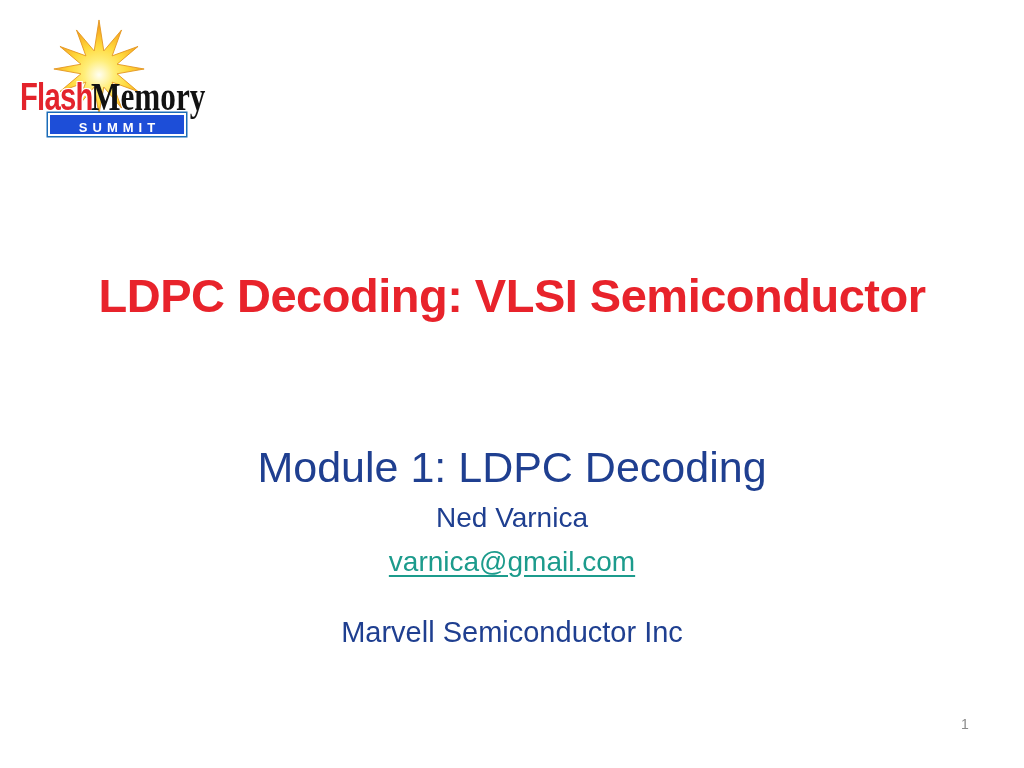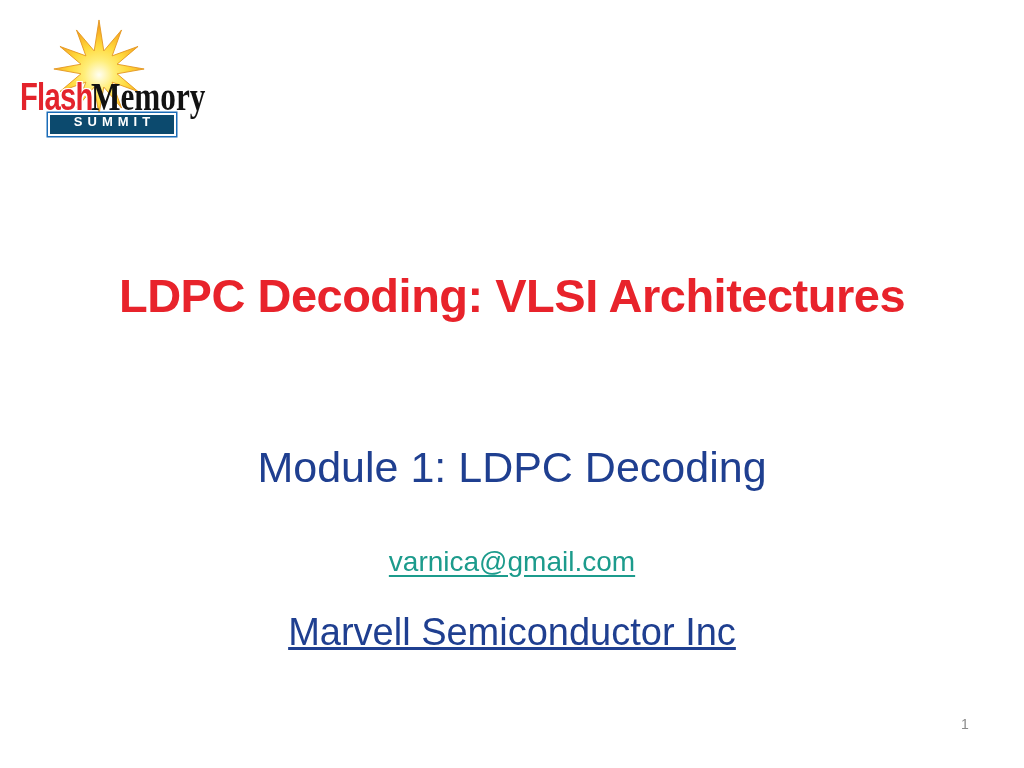--- a/index.html
+++ b/index.html
@@ -37,25 +37,25 @@
     font-family: "Liberation Serif", serif;
     font-weight: bold;
     font-size: 40px;
     color: #121212;
     margin-left: -26px;
     transform: scaleX(0.78);
     transform-origin: 0 100%;
   }
   .summit-bar {
     position: absolute; left: 48px; top: 113px;
-    width: 128px; height: 23px;
-    background: #0c4a6e;
+    width: 138px; height: 23px;
+    background: #1d4ed8;
     border: 2px solid #ffffff;
     box-shadow: 0 0 0 1.5px #1A6CB8;
-    display: flex; align-items: flex-start; justify-content: center;
+    display: flex; align-items: flex-end; justify-content: center;
   }
   .summit-text {
     color: #ffffff; font-weight: bold; font-size: 13px;
     letter-spacing: 5px; text-indent: 5px; line-height: 1;
   }
 
   
   .title {
     position: absolute; left: 0; top: 268px; width: 100%;
     text-align: center;
@@ -85,23 +85,22 @@
     position: absolute; left: 0; top: 545px; width: 100%;
     text-align: center;
     font-size: 28px;
     line-height: 34px;
   }
   .email-link { color: #1C9B8C; text-decoration: underline; text-underline-offset: 4px; }
   .company {
     position: absolute; left: 0; top: 615px; width: 100%;
     text-align: center;
     color: #1F3F90;
-    font-size: 38px;
+    font-size: 29px;
     line-height: 35px;
-    text-decoration: underline;
   }
   .page-number {
     position: absolute; left: 953px; top: 716px; width: 24px;
     text-align: center;
     color: #8A8A8A;
     font-size: 14px;
   }
 </style>
 </head>
 <body>
@@ -119,24 +118,25 @@
         </radialGradient>
       </defs>
       <polygon points="0,-50 4.9,-18.4 23,-39.8 13.4,-13.4 39.8,-23 18.4,-4.9 46,0 18.4,4.9 39.8,23 13.4,13.4 23,39.8 4.9,18.4 0,46 -4.9,18.4 -23,39.8 -13.4,13.4 -39.8,23 -18.4,4.9 -46,0 -18.4,-4.9 -39.8,-23 -13.4,-13.4 -23,-39.8 -4.9,-18.4" fill="url(#starGrad)" stroke="#E3941C" stroke-width="0.9"></polygon>
     </svg>
     <div class="logo-wordmark"><span class="logo-flash">Flash</span><span class="logo-memory">Memory</span></div>
     <div class="summit-bar">
       <span class="summit-text">SUMMIT</span>
     </div>
   </div>
 
-  <h1 class="title"><span>LDPC Decoding: VLSI Architectures</span><br></h1>
+  <h1 class="title"><span>LDPC Decoding: VLSI Semiconductor</span><br></h1>
 
   <div class="subtitle">Module 1: LDPC Decoding</div>
 
+  <div class="author">Ned Varnica</div>
 
   <div class="email-row">
     <a href="#" class="email-link">varnica@gmail.com</a>
   </div>
 
   <div class="company">Marvell Semiconductor Inc</div>
 
   <div class="page-number">1</div>
 
 </div>

